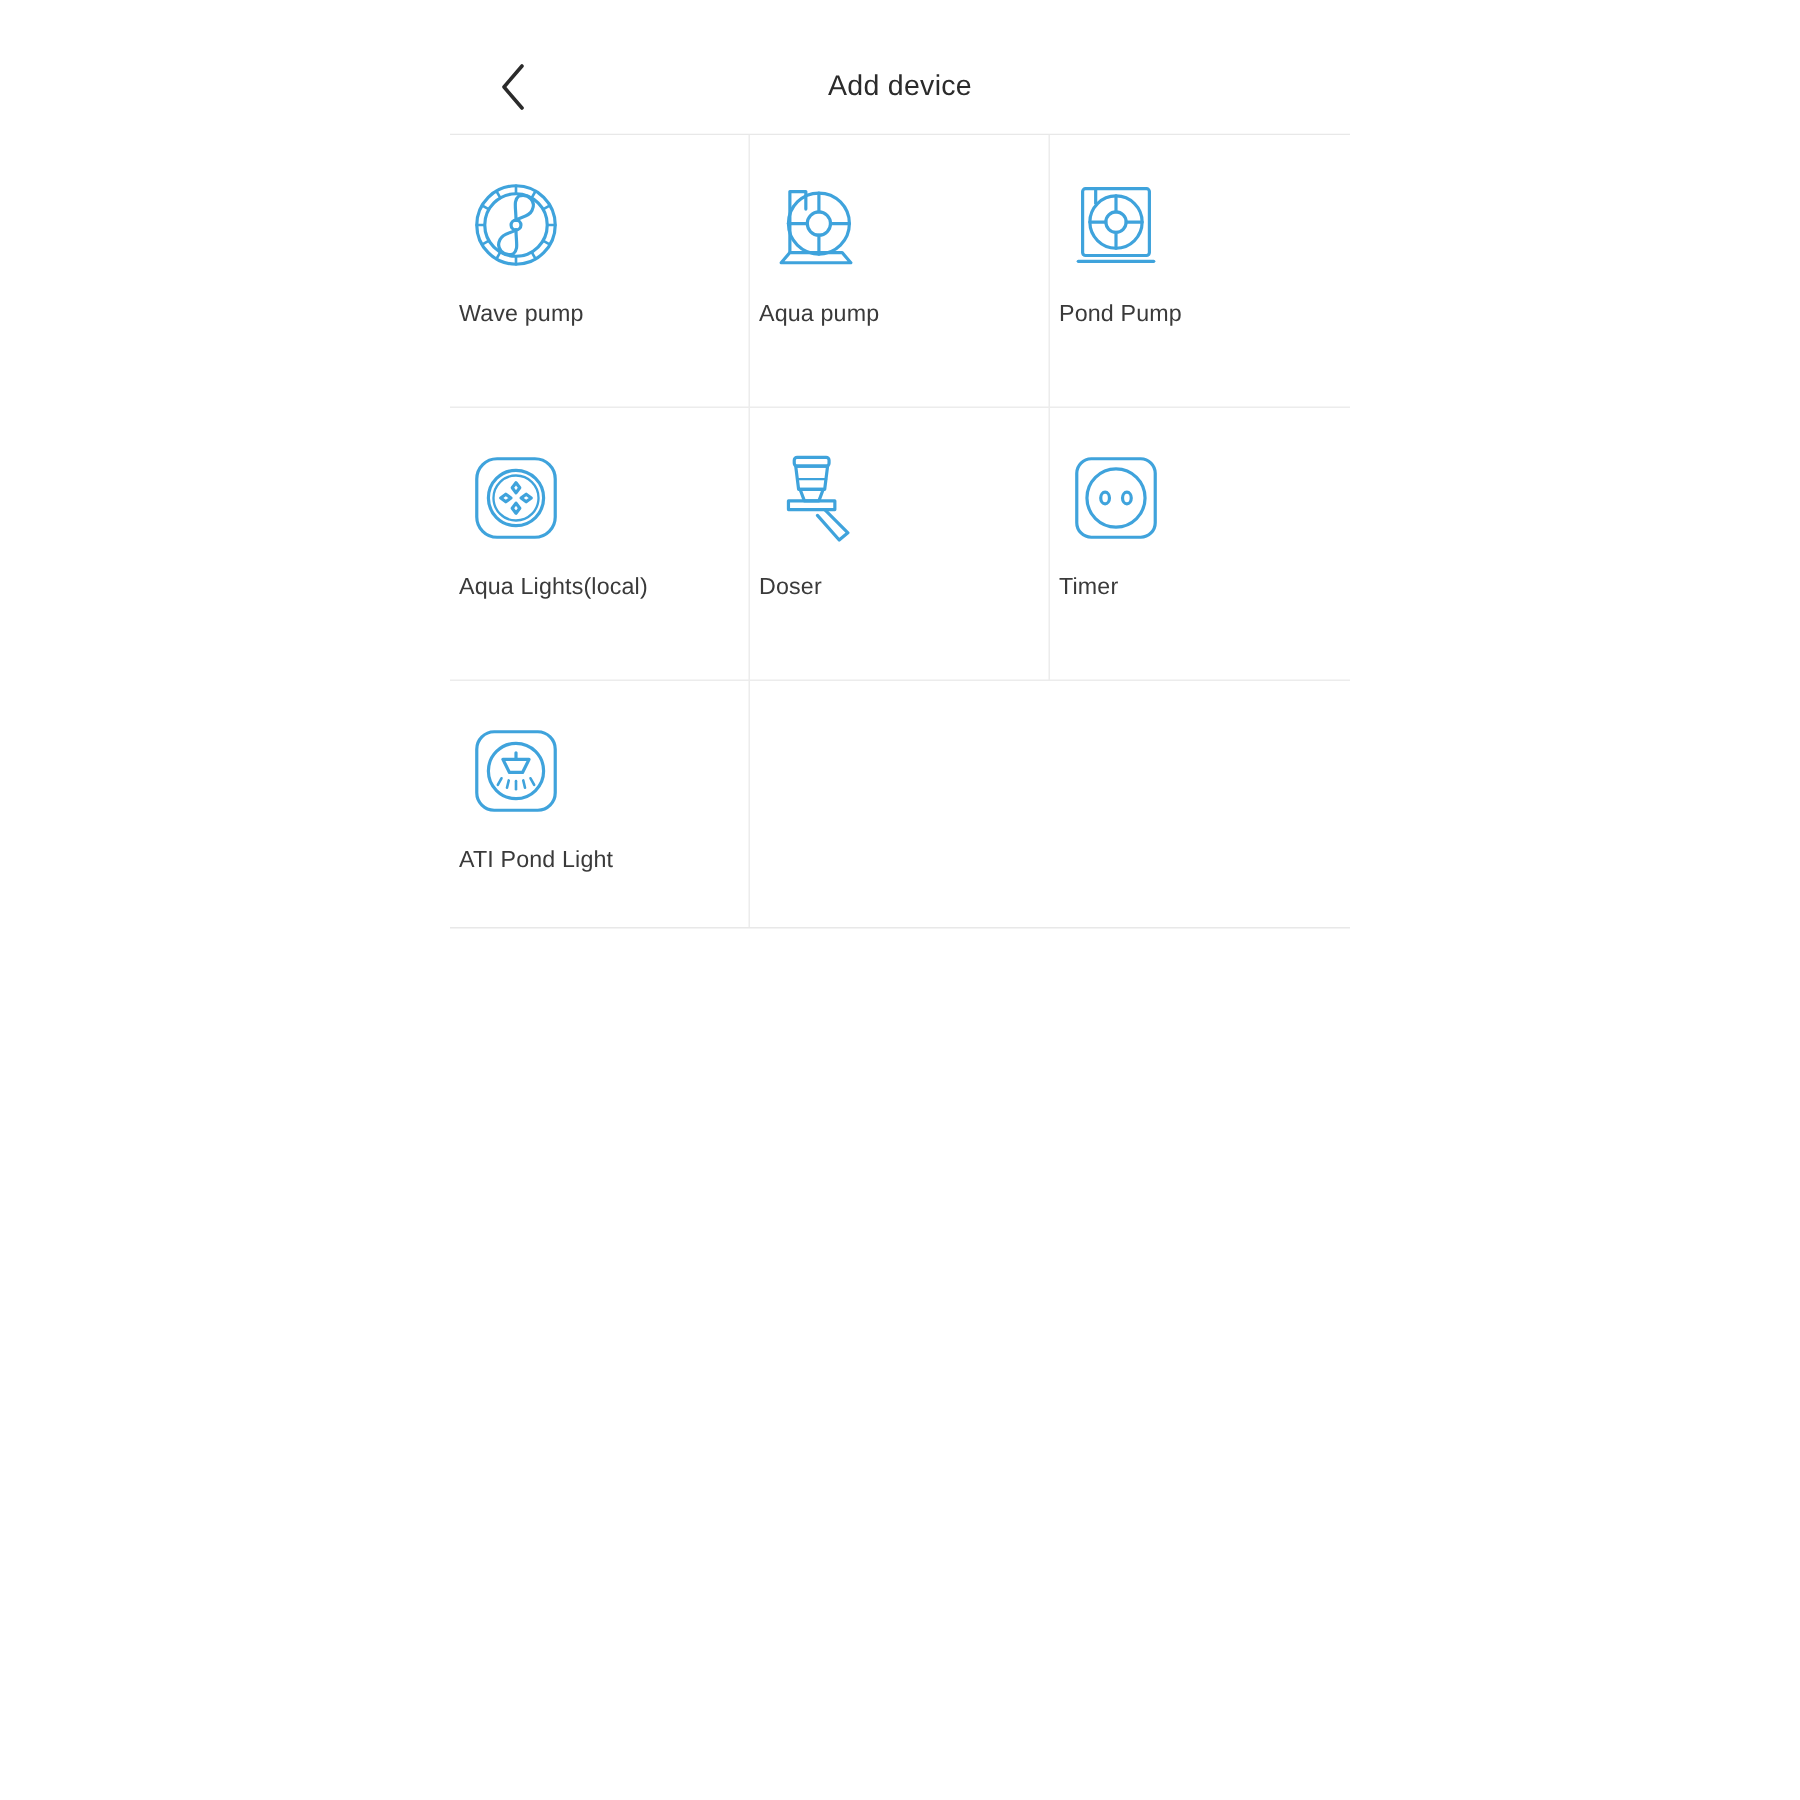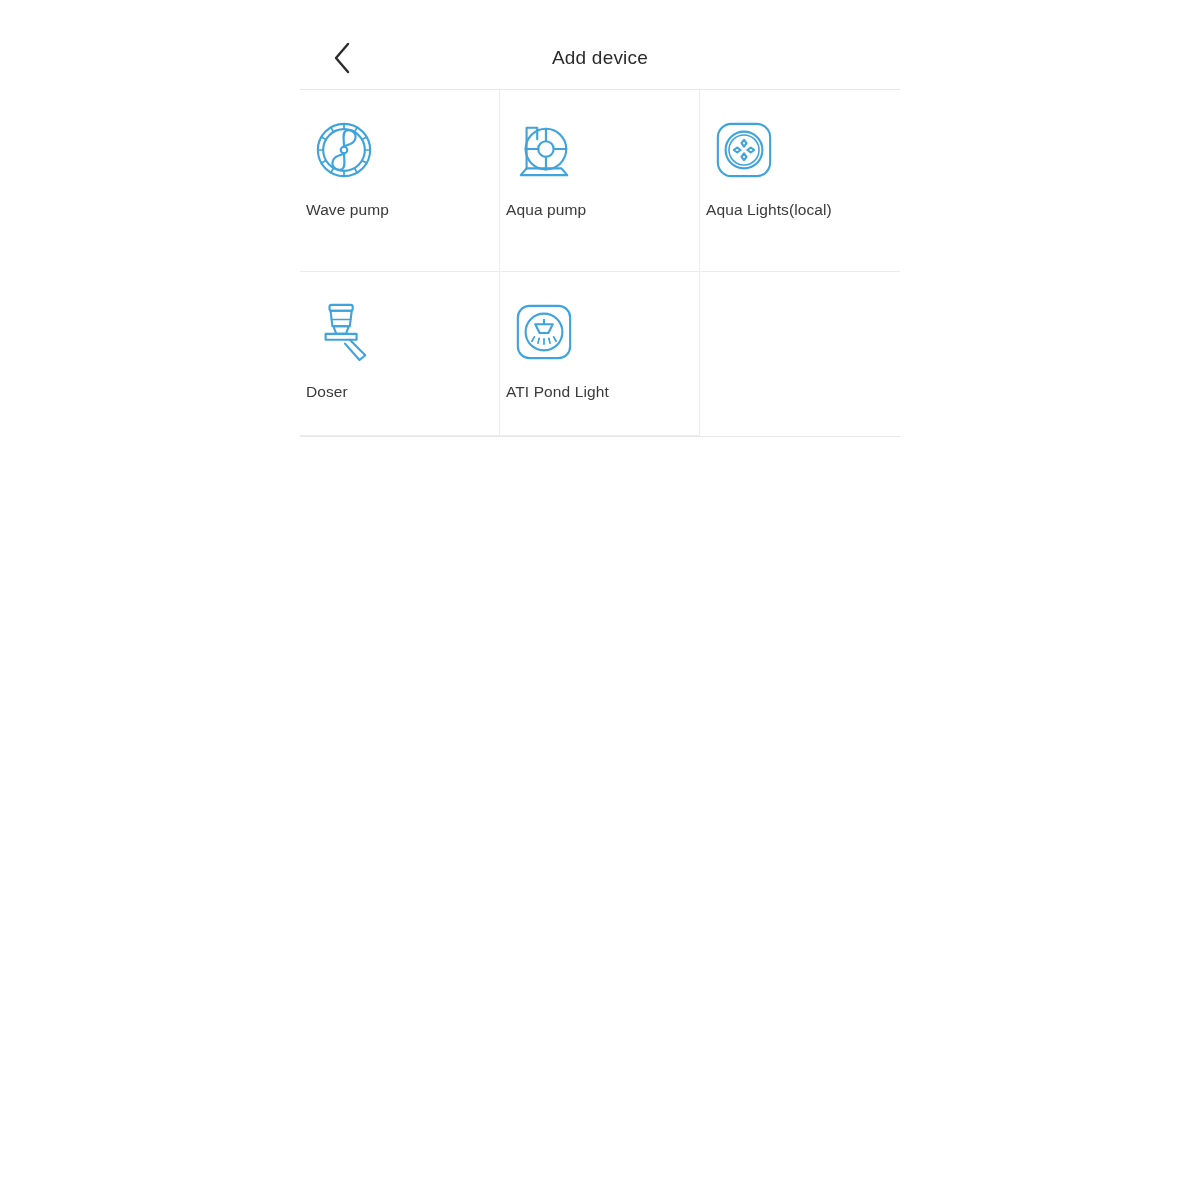--- a/index.html
+++ b/index.html
@@ -153,20 +153,36 @@
           <line x1="34" y1="9" x2="34" y2="22"></line>
           <line x1="34" y1="38" x2="34" y2="51"></line>
           <line x1="13" y1="30" x2="26" y2="30"></line>
           <line x1="42" y1="30" x2="55" y2="30"></line>
           <path d="M8 57 L14 50 L50 50 L56 57 Z"></path>
         </svg>
       </div>
       <div class="cell-label">Aqua pump</div>
     </div>
 
+    <div class="cell row2">
+      <div class="cell-icon">
+        <svg width="62" height="60" viewBox="0 0 64 62" fill="none" stroke="#3FA3DC" stroke-width="2.2" stroke-linecap="round" stroke-linejoin="round">
+          <rect x="9" y="6" width="46" height="46" rx="2"></rect>
+          <path d="M18 6 L18 16"></path>
+          <circle cx="32" cy="29" r="18"></circle>
+          <circle cx="32" cy="29" r="7"></circle>
+          <line x1="32" y1="11" x2="32" y2="22"></line>
+          <line x1="32" y1="36" x2="32" y2="47"></line>
+          <line x1="14" y1="29" x2="25" y2="29"></line>
+          <line x1="39" y1="29" x2="50" y2="29"></line>
+          <path d="M6 56 L58 56"></path>
+        </svg>
+      </div>
+      <div class="cell-label">Pond Pump</div>
+    </div>
 
     <div class="cell row2">
       <div class="cell-icon">
         <svg width="62" height="62" viewBox="0 0 64 64" fill="none" stroke="#3FA3DC" stroke-width="2.2" stroke-linecap="round" stroke-linejoin="round">
           <rect x="5" y="5" width="54" height="54" rx="14"></rect>
           <circle cx="32" cy="32" r="19"></circle>
           <circle cx="32" cy="32" r="15.5" stroke-width="1.6"></circle>
           <path d="M32 21.5 L34.6 25 L32 28.5 L29.4 25 Z"></path>
           <path d="M32 35.5 L34.6 39 L32 42.5 L29.4 39 Z"></path>
           <path d="M21.5 32 L25 29.4 L28.5 32 L25 34.6 Z"></path>
@@ -184,20 +200,31 @@
           <path d="M16 10 L38 10 L36 26 L18 26 Z"></path>
           <line x1="17" y1="19" x2="37" y2="19" stroke-width="1.6"></line>
           <path d="M19 26 L35 26 L32 34 L22 34 Z"></path>
           <path d="M11 34 L43 34 L43 40 L11 40 Z"></path>
           <path d="M36 40 L52 56 L46 61 L31 44"></path>
         </svg>
       </div>
       <div class="cell-label">Doser</div>
     </div>
 
+    <div class="cell row3">
+      <div class="cell-icon">
+        <svg width="62" height="62" viewBox="0 0 64 64" fill="none" stroke="#3FA3DC" stroke-width="2.2" stroke-linecap="round" stroke-linejoin="round">
+          <rect x="5" y="5" width="54" height="54" rx="10"></rect>
+          <circle cx="32" cy="32" r="20"></circle>
+          <ellipse cx="24.5" cy="32" rx="3" ry="4"></ellipse>
+          <ellipse cx="39.5" cy="32" rx="3" ry="4"></ellipse>
+        </svg>
+      </div>
+      <div class="cell-label">Timer</div>
+    </div>
 
     <div class="cell row3">
       <div class="cell-icon">
         <svg width="62" height="62" viewBox="0 0 64 64" fill="none" stroke="#3FA3DC" stroke-width="2.2" stroke-linecap="round" stroke-linejoin="round">
           <rect x="5" y="5" width="54" height="54" rx="12"></rect>
           <circle cx="32" cy="32" r="19"></circle>
           <path d="M23 24 L41 24 L36.5 33 L27.5 33 Z"></path>
           <line x1="32" y1="19.5" x2="32" y2="24"></line>
           <g stroke-width="1.8">
             <line x1="22" y1="37" x2="19.5" y2="41.5"></line>

